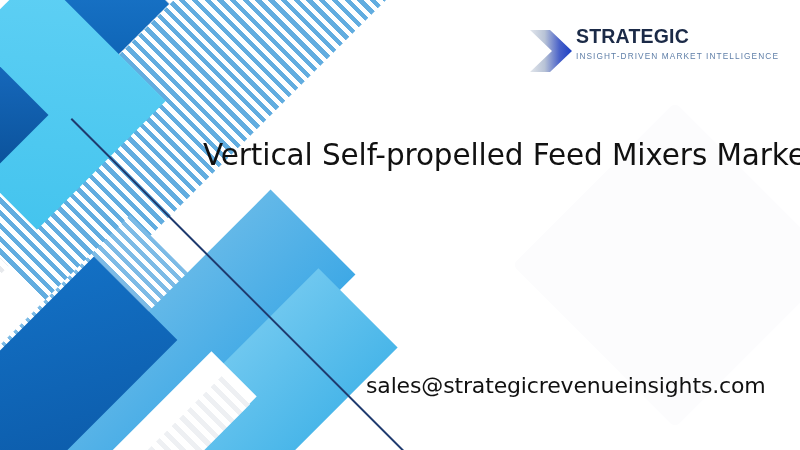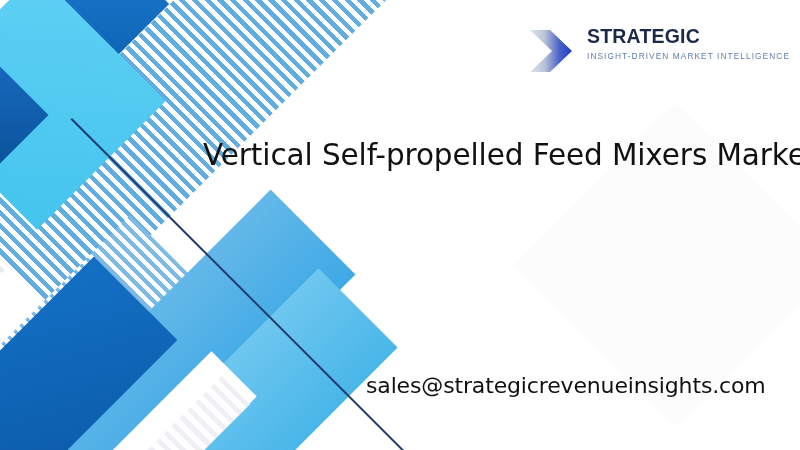--- a/index.html
+++ b/index.html
@@ -78,21 +78,21 @@
     width: 246px; height: 62px;
     display: flex;
     align-items: flex-start;
   }
   #logo-mark {
     width: 46px; height: 50px;
     flex: none;
     margin-top: 2px;
   }
   #logo-text {
-    margin-left: 13px;
+    margin-left: 2px;
     padding-top: 2px;
   }
   .logo-line {
     font-family: "Liberation Sans", sans-serif;
     font-weight: bold;
     font-size: 19.5px;
     letter-spacing: 0.2px;
     line-height: 20px;
     color: #1b2a47;
     white-space: nowrap;

